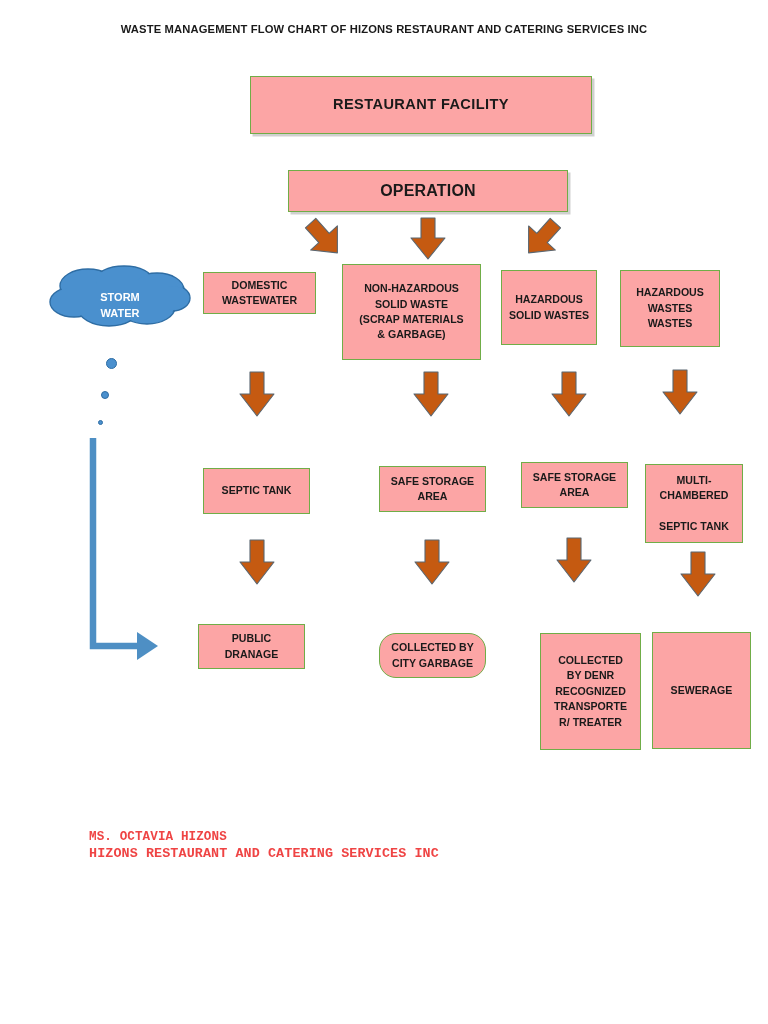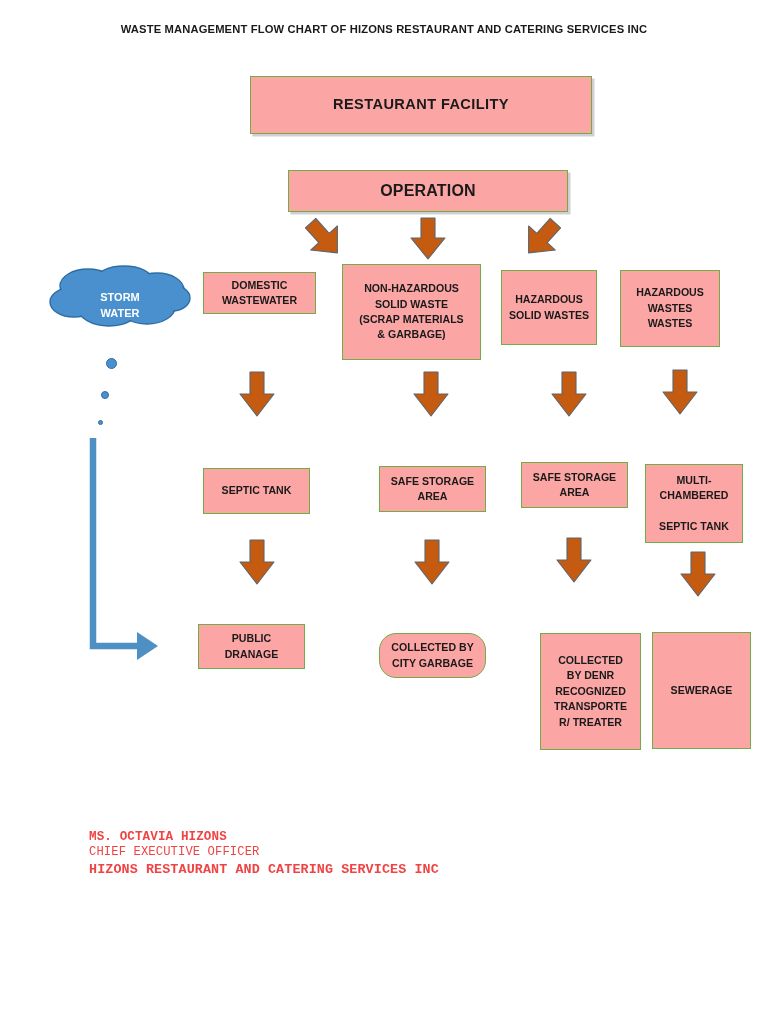--- a/index.html
+++ b/index.html
@@ -301,17 +301,16 @@
   </div>
 
   <div class="box r3d">
     <div class="lines">
       <span>SEWERAGE</span>
     </div>
   </div>
 
   <div class="sig">
     <div class="l1">MS. OCTAVIA HIZONS</div>
-    <div class="l2">CHIEF EXECUTIVE OFFICER</div>
     <div class="l3">HIZONS RESTAURANT AND CATERING SERVICES INC</div>
   </div>
 
 </div>
 
 </body></html>

